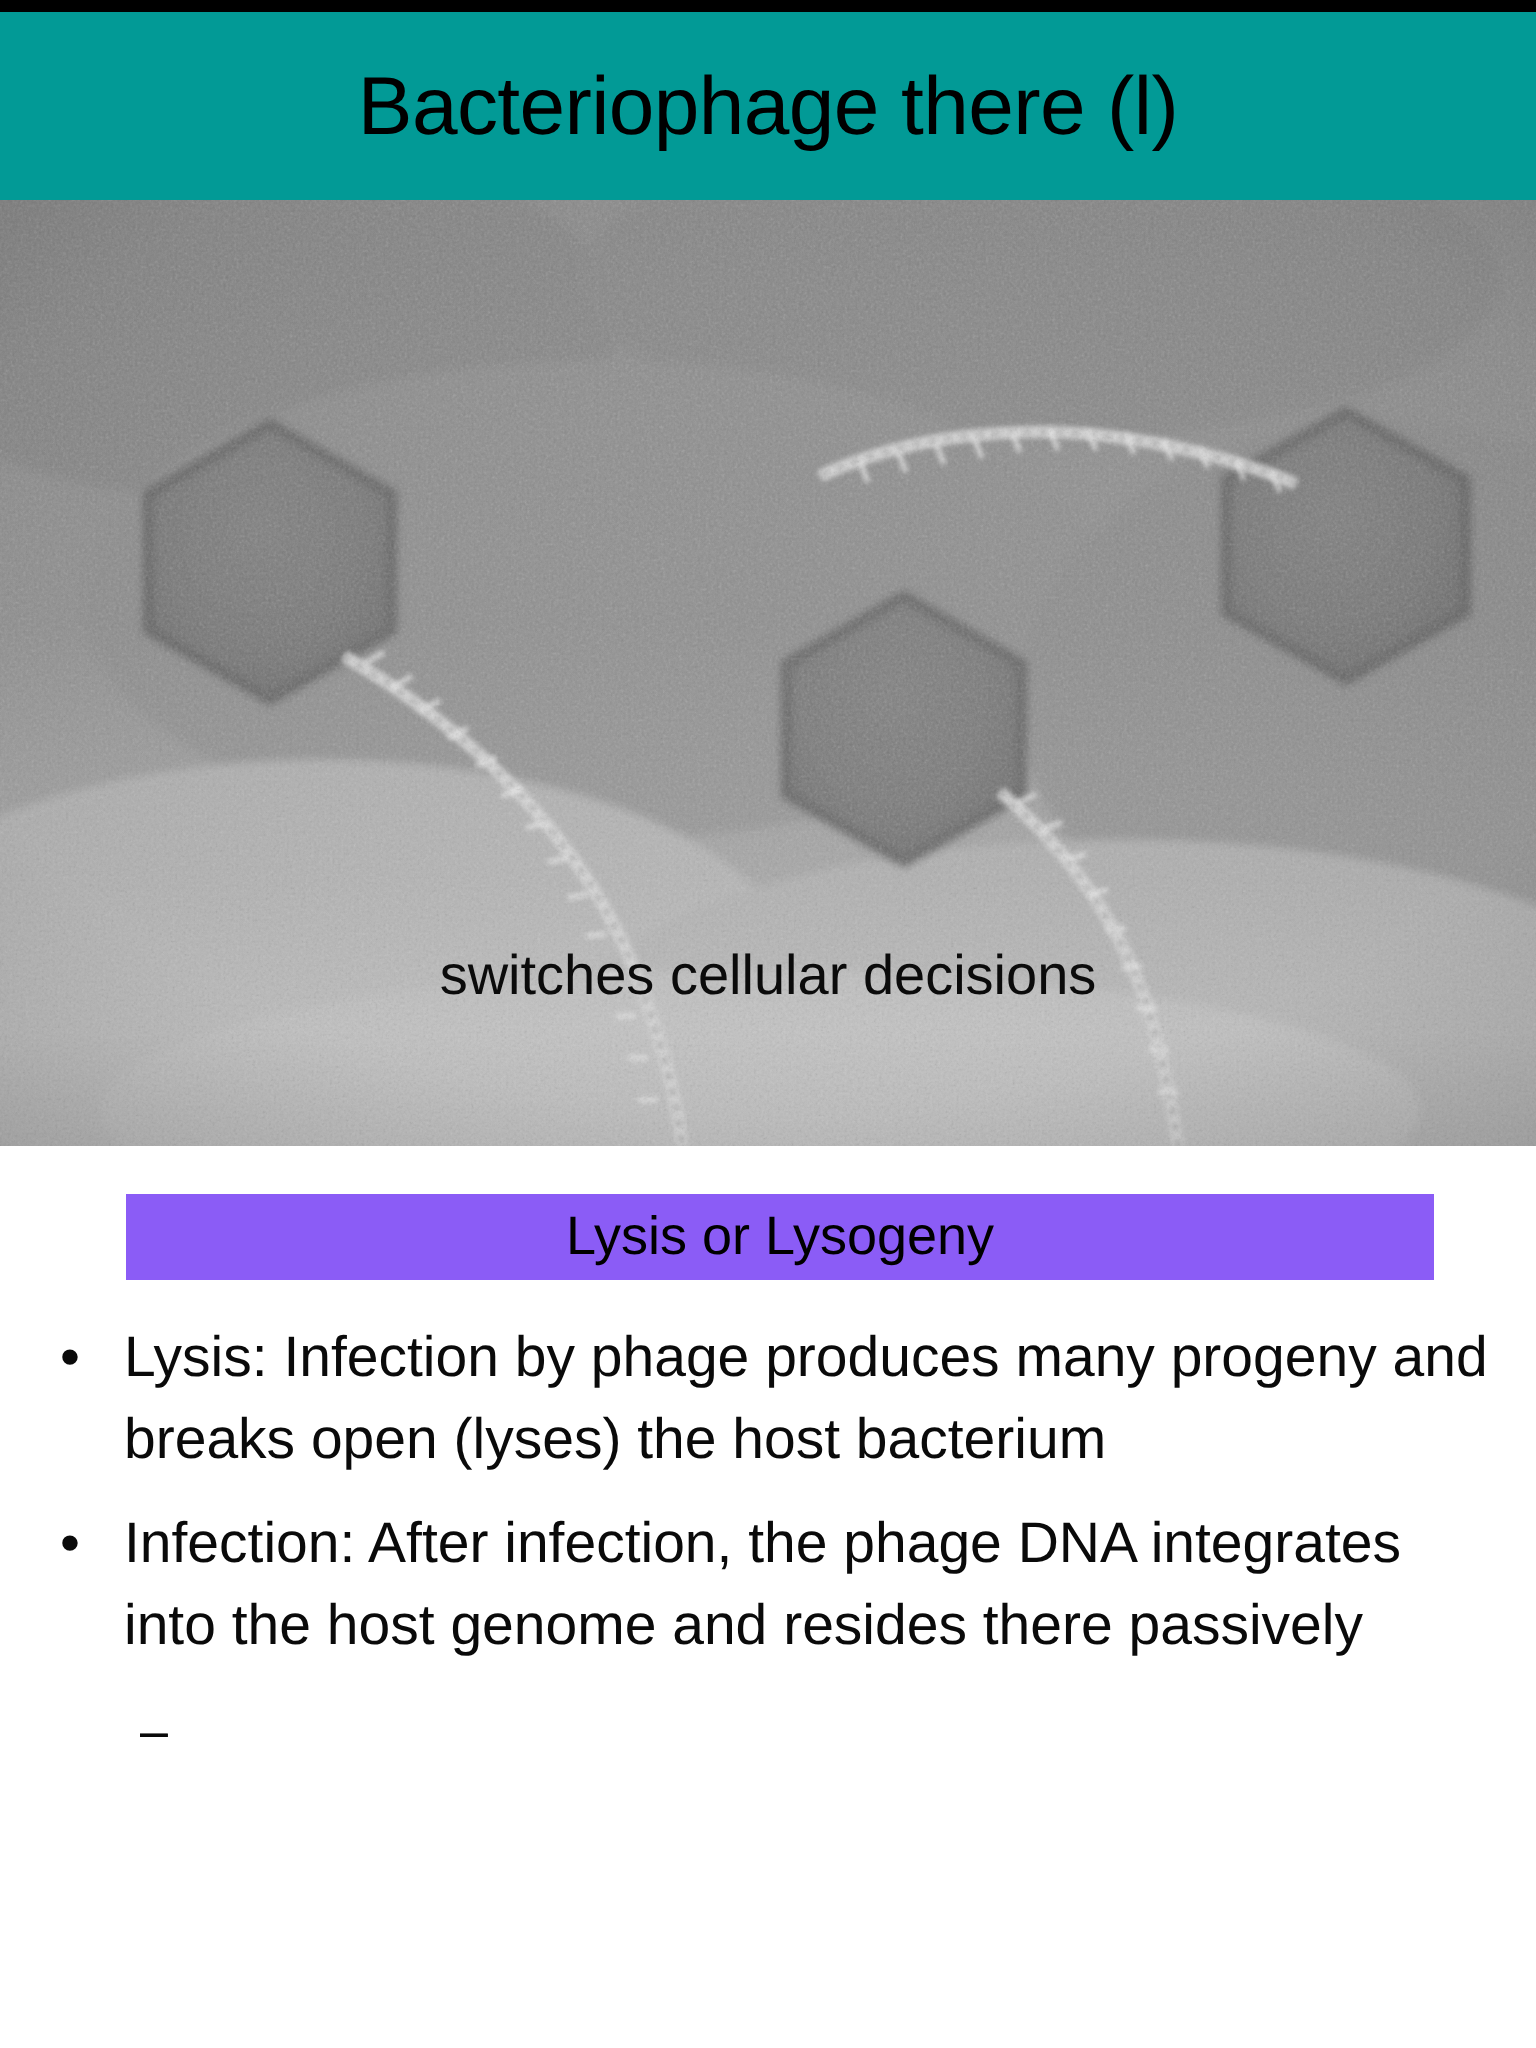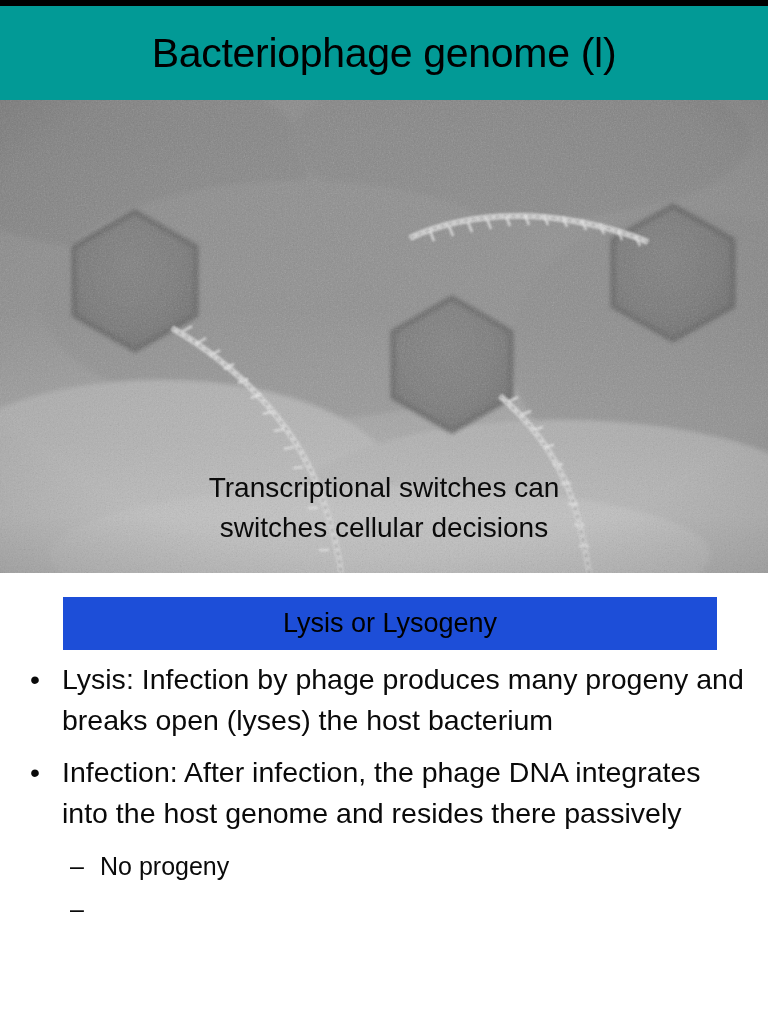--- a/index.html
+++ b/index.html
@@ -74,22 +74,22 @@
     position: absolute;
     left: 0; top: 573px;
     width: 768px; height: 451px;
     background: #ffffff;
     overflow: hidden;
   }
 
   .section-banner {
     position: absolute;
     left: 63px; top: 24px;
-    width: 654px; height: 53px;
-    background: #1d4ed8;
+    width: 654px; height: 43px;
+    background: #8b5cf6;
     display: flex;
     align-items: center;
     justify-content: center;
   }
   .section-banner-text {
     font-size: 27px;
     color: #000000;
     line-height: 1;
   }
 
@@ -137,21 +137,21 @@
     height: 8px;
     overflow: hidden;
   }
 </style>
 </head>
 <body>
 
 <div class="top-strip"></div>
 
 <div class="title-band">
-  <div class="title-text">Bacteriophage genome (l)</div>
+  <div class="title-text">Bacteriophage there (l)</div>
 </div>
 
 <div class="micrograph">
   <svg class="em-svg" viewBox="0 0 768 473" preserveAspectRatio="none" xmlns="http://www.w3.org/2000/svg">
     <defs>
       <filter id="grain" x="0" y="0" width="100%" height="100%">
         <feTurbulence type="fractalNoise" baseFrequency="0.75" numOctaves="4" seed="7" result="n"></feTurbulence>
         <feColorMatrix in="n" type="saturate" values="0"></feColorMatrix>
         <feComponentTransfer>
           <feFuncA type="linear" slope="0.72"></feFuncA>
@@ -266,21 +266,20 @@
       <line x1="449" y1="126" x2="453" y2="136"></line>
       <line x1="430" y1="131" x2="434" y2="141"></line>
     </g>
 
     <rect x="0" y="0" width="768" height="473" filter="url(#grain)" opacity="0.40"></rect>
     <rect x="0" y="0" width="768" height="473" filter="url(#grainSoft)" opacity="0.22"></rect>
     <rect x="0" y="0" width="768" height="473" fill="url(#vig)"></rect>
   </svg>
 
   <div class="em-caption">
-    <div>Transcriptional switches can</div>
     <div>switches cellular decisions</div>
   </div>
 </div>
 
 <div class="body-area">
 
   <div class="section-banner">
     <span class="section-banner-text">Lysis or Lysogeny</span>
   </div>
 
@@ -288,21 +287,21 @@
 
     <div class="bullet">
       <span class="marker">•</span><span class="lead">Lysis</span><span>: </span><span>Infection by phage produces many progeny and breaks open (lyses) the host bacterium</span>
     </div>
 
     <div class="bullet">
       <span class="marker">•</span><span class="lead">Infection</span><span>: </span><span>After infection, the phage DNA integrates into the host genome and resides there passively</span>
     </div>
 
     <div class="subbullet">
-      <span class="marker">–</span><span>No progeny</span>
+      <span class="marker">–</span>
     </div>
 
     <div class="subbullet">
       <span class="marker">–</span>
     </div>
 
     <div class="subbullet clipped">
       <span class="marker">–</span><span></span>
     </div>
 

